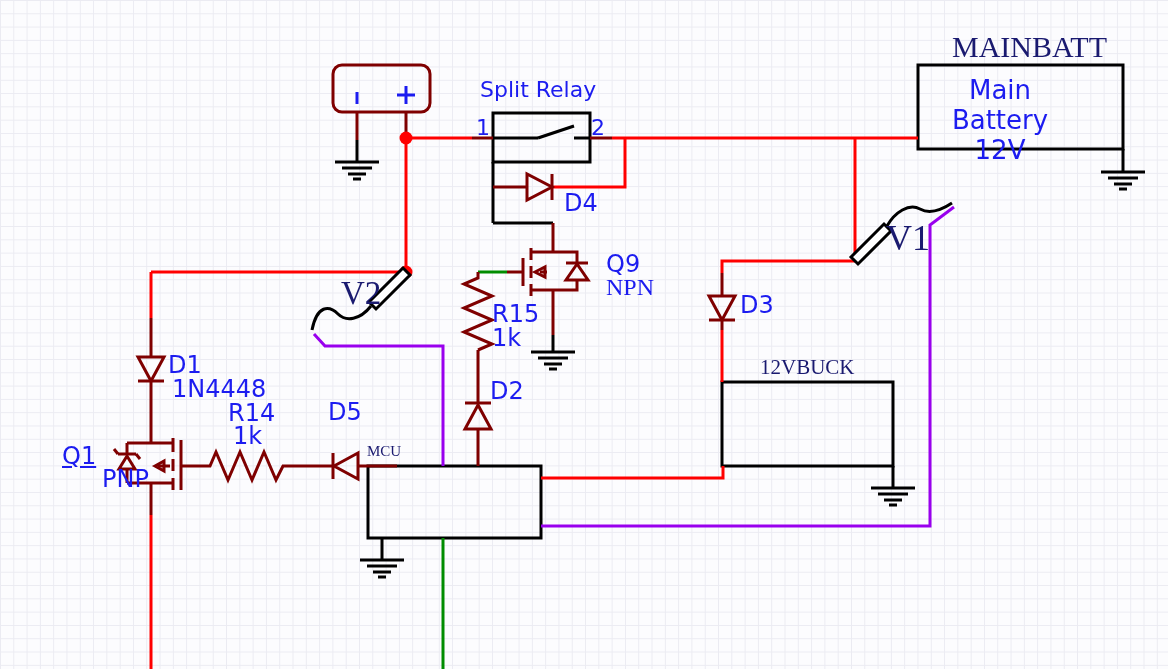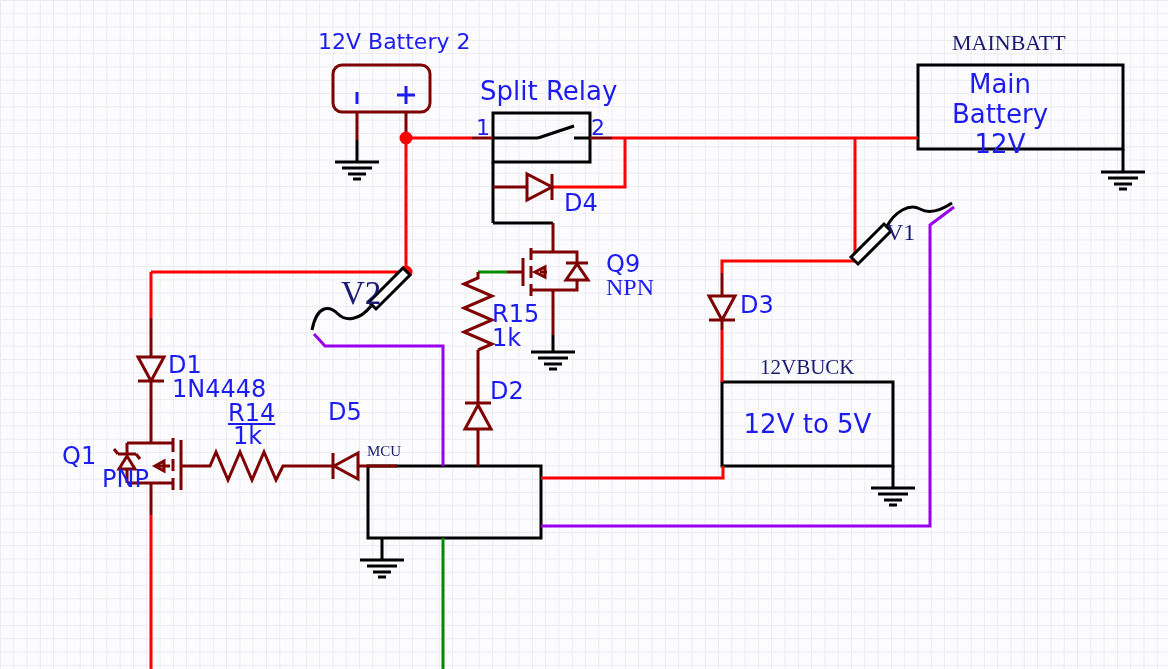--- a/index.html
+++ b/index.html
@@ -212,58 +212,54 @@
     </g>
     <g class="k">
       <path d="M382,538 V560"></path>
       <path d="M360,560 H404"></path>
         <path d="M367,566 H397"></path>
         <path d="M373,572 H391"></path>
         <path d="M378,577 H386"></path>
     </g>
   </svg>
 
-  <div class="lbl" style="left:318px;top:30px;font-size:22px;">12V Battery 2</div>
-
-  <div class="lbl" style="left:480px;top:78px;font-size:26px;">Split Relay</div>
+
+  <div class="lbl" style="left:480px;top:78px;font-size:22px;">Split Relay</div>
   <div class="lbl" style="left:476px;top:116px;font-size:22px;">1</div>
   <div class="lbl" style="left:591px;top:116px;font-size:22px;">2</div>
 
-  <div class="lbl net" style="left:952px;top:31px;font-size:22px;">MAINBATT</div>
-  <div class="boxtext" style="left:918px;top:72px;width:164px;height:84px;">
+  <div class="lbl net" style="left:952px;top:31px;font-size:30px;">MAINBATT</div>
+  <div class="boxtext" style="left:918px;top:78px;width:164px;height:84px;">
     <div>Main Battery</div>
     <div>12V</div>
   </div>
 
   <div class="lbl" style="left:564px;top:191px;">D4</div>
 
   <div class="lbl" style="left:606px;top:252px;">Q9</div>
   <div class="lbl" style="left:606px;top:275px;font-family:Liberation Serif, serif;">NPN</div>
 
   <div class="lbl" style="left:492px;top:302px;">R15</div>
   <div class="lbl" style="left:492px;top:326px;">1k</div>
 
   <div class="lbl" style="left:490px;top:379px;">D2</div>
 
   <div class="lbl" style="left:740px;top:293px;">D3</div>
 
   <div class="lbl net" style="left:760px;top:356px;font-size:21px;">12VBUCK</div>
-  <div class="boxtext" style="left:722px;top:382px;width:171px;height:84px;">
-    <div>12V to 5V</div>
-  </div>
 
   <div class="lbl" style="left:168px;top:353px;">D1</div>
   <div class="lbl" style="left:172px;top:377px;text-align:center;">1N4448</div>
 
-  <div class="lbl" style="left:228px;top:401px;text-decoration:underline;">R14</div>
+  <div class="lbl" style="left:228px;top:401px;">R14</div>
   <div class="lbl" style="left:233px;top:424px;">1k</div>
 
   <div class="lbl" style="left:328px;top:400px;">D5</div>
 
-  <div class="lbl" style="left:62px;top:444px;">Q1</div>
+  <div class="lbl" style="left:62px;top:444px;text-decoration:underline;">Q1</div>
   <div class="lbl" style="left:62px;top:467px;margin-left:40px;">PNP</div>
 
   <div class="lbl net" style="left:367px;top:444px;font-size:15px;">MCU</div>
 
-  <div class="lbl net" style="left:886px;top:220px;font-size:24px;">V1</div>
+  <div class="lbl net" style="left:886px;top:220px;font-size:36px;">V1</div>
   <div class="lbl net" style="left:341px;top:276px;font-size:33px;">V2</div>
 
 </div>
 
 </body></html>

